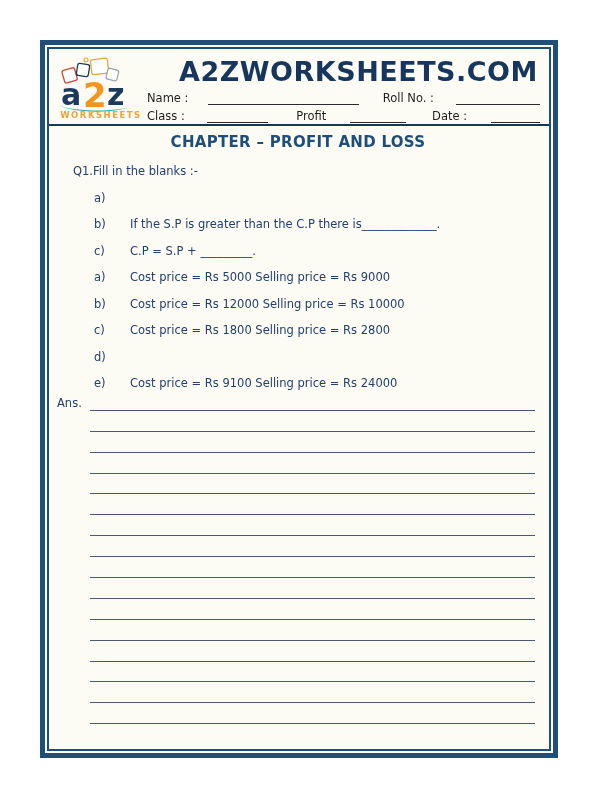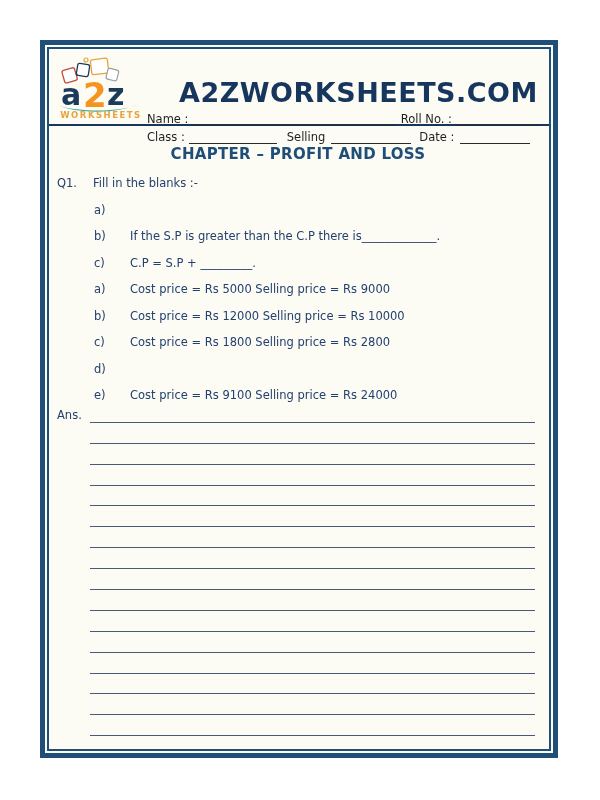--- a/index.html
+++ b/index.html
@@ -10,37 +10,37 @@
            border:5px solid #1F4E79; background:#FCFCF5; padding:2px; }
   .frame-inner { width:100%; height:100%; border:2px solid #1F4E79; background:#FCFCF5;
                  display:flex; flex-direction:column; overflow:hidden; }
 
   
   .header { display:flex; align-items:flex-start; border-bottom:2px solid #17365D;
             padding:8px 9px 2px 6px; height:77px; flex-shrink:0; }
   .logo { width:92px; height:64px; flex-shrink:0; }
   .header-right { flex:1; display:flex; flex-direction:column; min-width:0; }
   .site-title { font-size:27px; font-weight:bold; color:#17365D; letter-spacing:0.5px;
-                text-align:center; padding-left:30px; line-height:30px; white-space:nowrap;margin-top:21px; }
+                text-align:center; padding-left:30px; line-height:30px; white-space:nowrap; }
   .field-row { display:flex; align-items:flex-end; font-size:11.5px; color:#1f1f1f;
-               height:15px; margin-top:3px; line-height:13px; }
+               height:15px; margin-top:3px; line-height:13px;gap:18px; }
   .blank { border-bottom:1px solid #2a2a2a; height:12px; display:inline-block; }
   .grow { flex:1; margin:0 6px 0 2px; }
   .w-roll { width:84px; margin-left:4px; }
   .w-class { width:88px; margin:0 10px 0 4px; }
   .w-section { width:80px; margin:0 8px 0 6px; }
   .w-date { width:70px; margin-left:6px; }
   .lbl { white-space:nowrap; }
 
   
-  .content { flex:1; padding:12px 10px 0 8px; display:flex; flex-direction:column; }
+  .content { flex:1; padding:0 10px 0 8px; display:flex; flex-direction:column; }
   .chapter-title { margin-top:7px; text-align:center; font-size:15px; font-weight:bold;
                    color:#1F4E79; letter-spacing:0.3px; }
   .q-block { font-size:11.5px; color:#24406E; }
-  .q-row { display:flex; margin-top:13px; line-height:14px; }
+  .q-row { display:flex; margin-top:13px; line-height:14px;text-align:right; }
   .q-num { width:36px; flex-shrink:0; }
   .sub-row { display:flex; margin-top:12.5px; padding-left:37px; line-height:14px; }
   .sub-letter { width:36px; flex-shrink:0; }
 
   
   .ans-section { display:flex; margin-top:0; flex:1; }
   .ans-label { width:33px; flex-shrink:0; font-size:11.5px; color:#24406E; padding-top:6px; }
   .ans-lines { flex:1; margin-right:4px; }
   .ans-line { height:20.9px; border-bottom:1px solid #4a5a75; }
 </style>
@@ -74,21 +74,21 @@
           <div class="site-title">A2ZWORKSHEETS.COM</div>
           <div class="field-row">
             <span class="lbl">Name :</span>
             <span class="blank grow"></span>
             <span class="lbl">Roll No. :</span>
             <span class="blank w-roll"></span>
           </div>
           <div class="field-row">
             <span class="lbl">Class :</span>
             <span class="blank w-class"></span>
-            <span class="lbl">Selling</span>
+            <span class="lbl">Profit</span>
             <span class="blank w-section"></span>
             <span class="lbl">Date :</span>
             <span class="blank w-date"></span>
           </div>
         </div>
       </div>
 
       <div class="content">
         <div class="chapter-title">CHAPTER – PROFIT AND LOSS</div>
 

